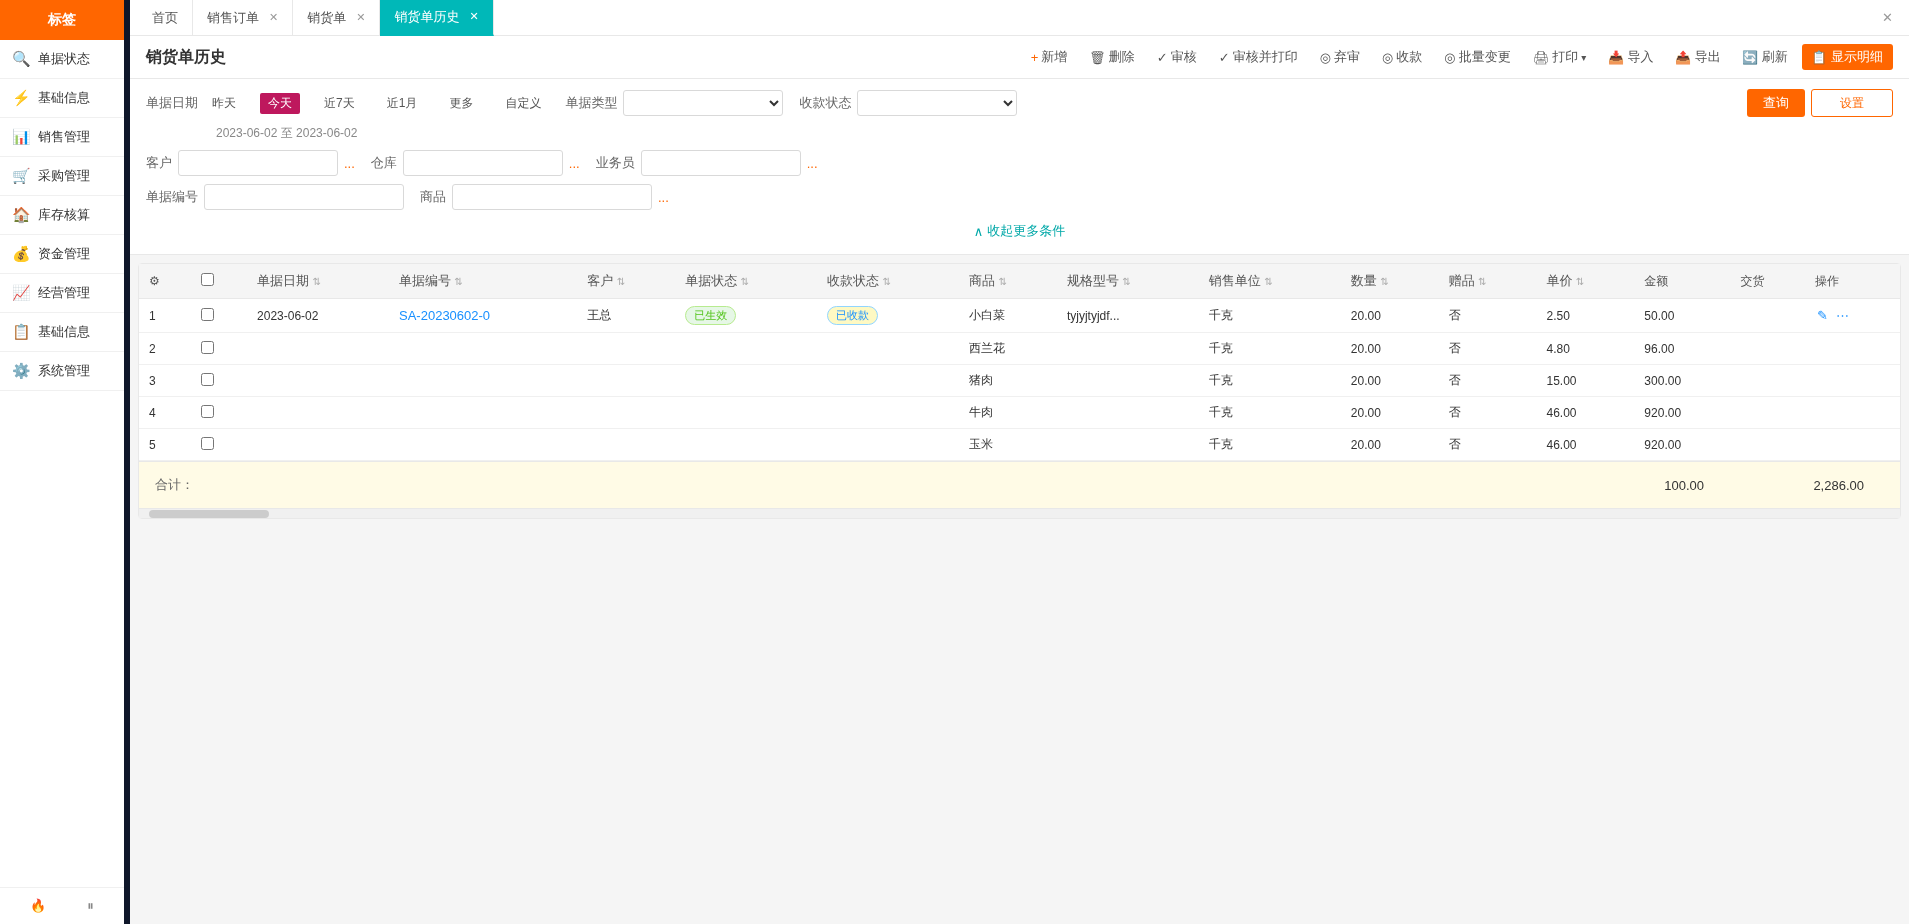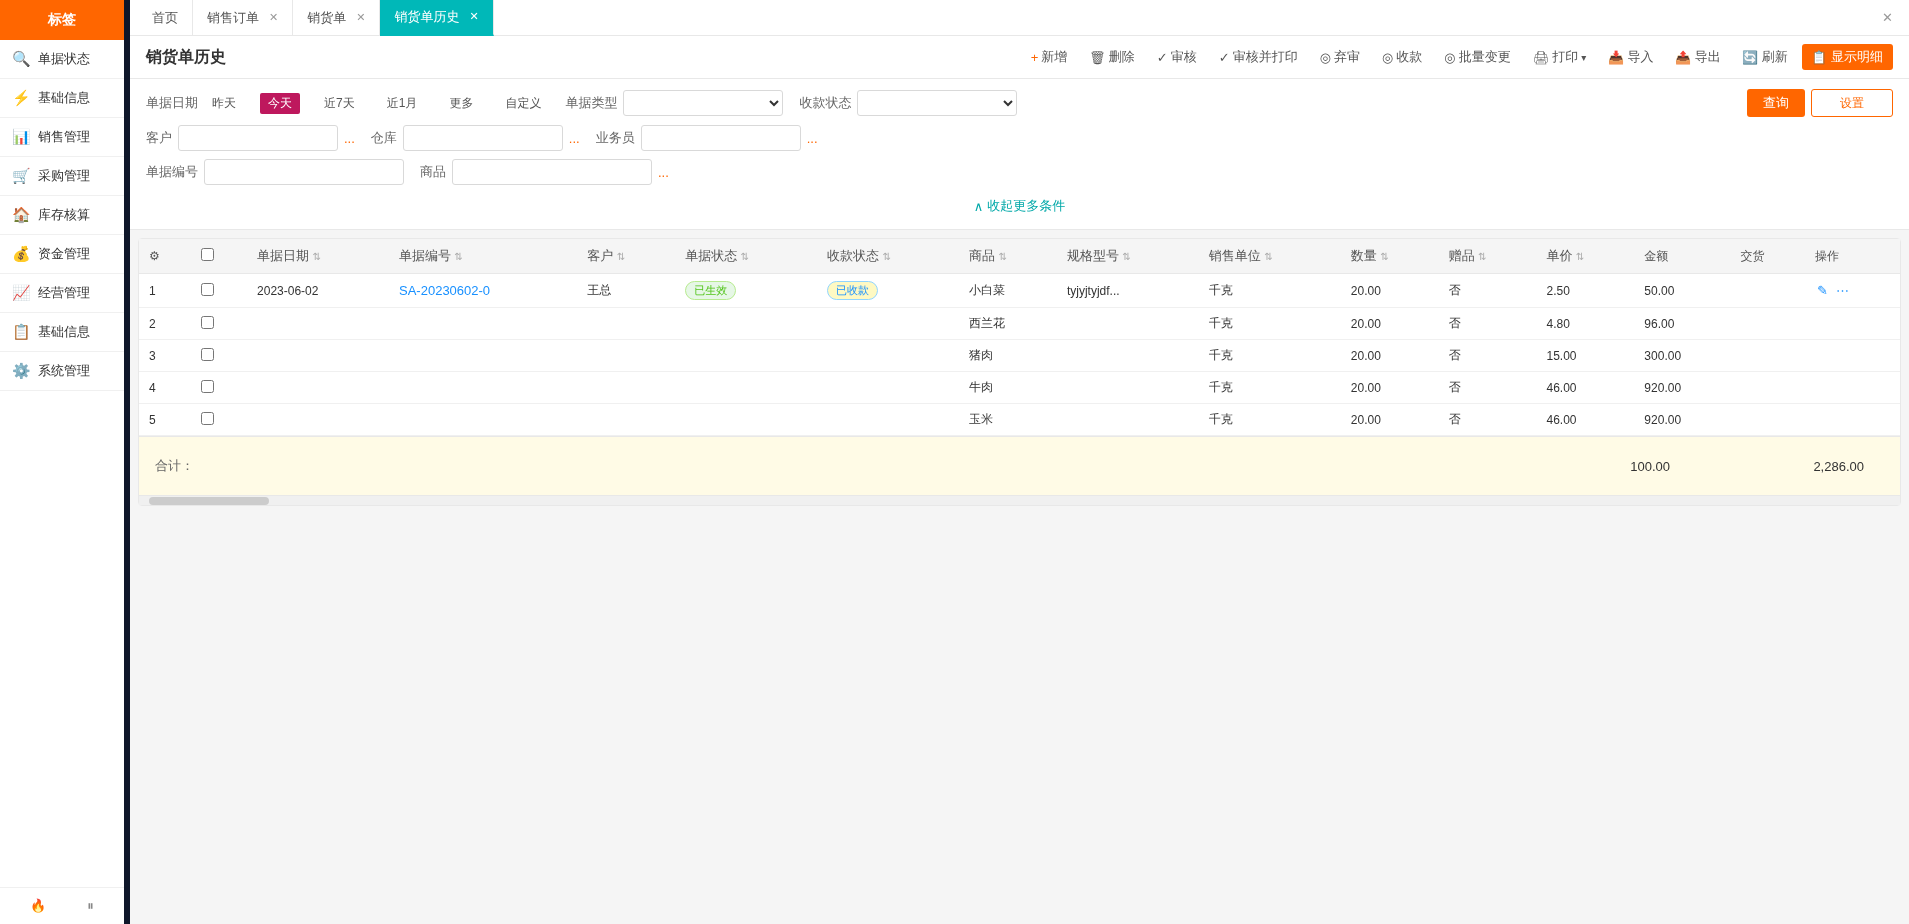--- a/index.html
+++ b/index.html
@@ -281,21 +281,21 @@
       cursor: pointer;
       font-size: 13px;
       padding: 2px;
     }
 
     
     .summary-row {
       background: #fffbe6;
       display: flex;
       align-items: center;
-      padding: 20px 16px;
+      padding: 14px 16px;
       border-top: 1px solid #e8e8e8;
       font-size: 12px;
     }
     .summary-label { color: #666; }
     .summary-val { font-weight: normal; color: #333; }
 
     
     .pagination {
       display: flex;
       align-items: center;
@@ -498,20 +498,23 @@
           <select class="filter-select">
             <option value=""></option>
           </select>
         </div>
         <div style="margin-left:auto; display:flex; gap:6px;">
           <button class="query-btn">查询</button>
           <button class="set-btn">设置</button>
         </div>
       </div>
 
+      <div style="margin-left:70px; margin-bottom:8px;">
+        <span class="date-range">2023-06-02 至 2023-06-02</span>
+      </div>
 
       <div class="filter-row">
         <div class="filter-item">
           <span class="filter-label">客户</span>
           <input class="filter-input" style="width: 160px;">
           <span class="ellipsis-btn">...</span>
         </div>
         <div class="filter-item">
           <span class="filter-label">仓库</span>
           <input class="filter-input" style="width: 160px;">
@@ -695,21 +698,21 @@
             </tr>
           </tbody>
       </table>
 
       <div class="summary-row">
         <span class="summary-label">合计：</span>
         <span style="flex:1;"></span>
         <span style="display:inline-block; width:200px; text-align:right;">
           <span class="summary-val">100.00</span>
         </span>
-        <span style="display:inline-block; width:180px; text-align:right; padding-right:20px;margin-left:34px;">
+        <span style="display:inline-block; width:180px; text-align:right; padding-right:20px;">
           <span class="summary-val">2,286.00</span>
         </span>
       </div>
 
       <div class="scrollbar-area">
         <div class="scrollbar-thumb"></div>
       </div>
     </div>
 
   </div>

